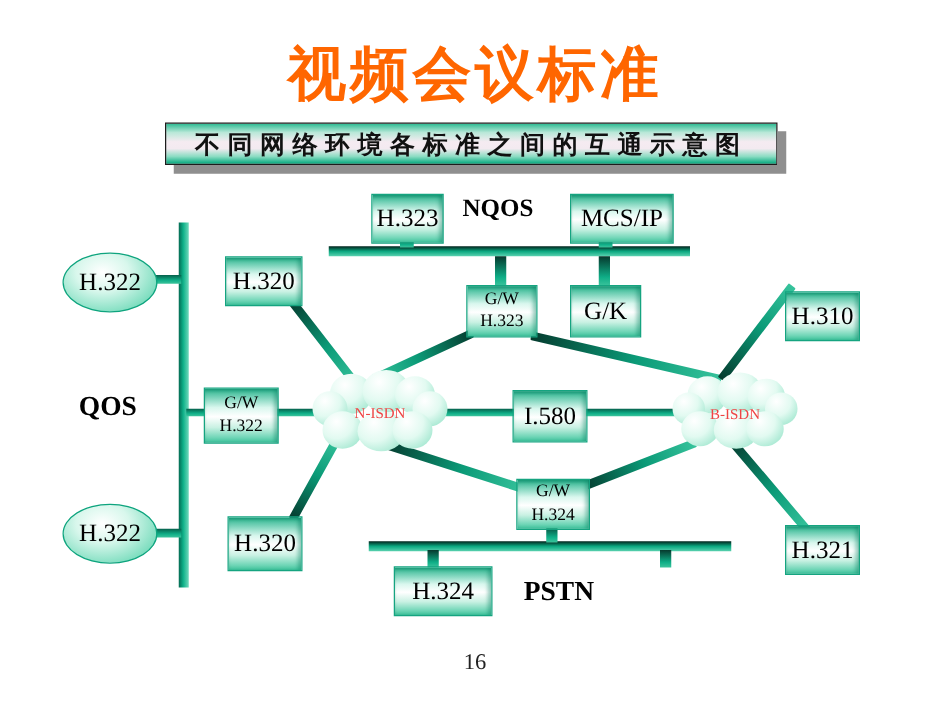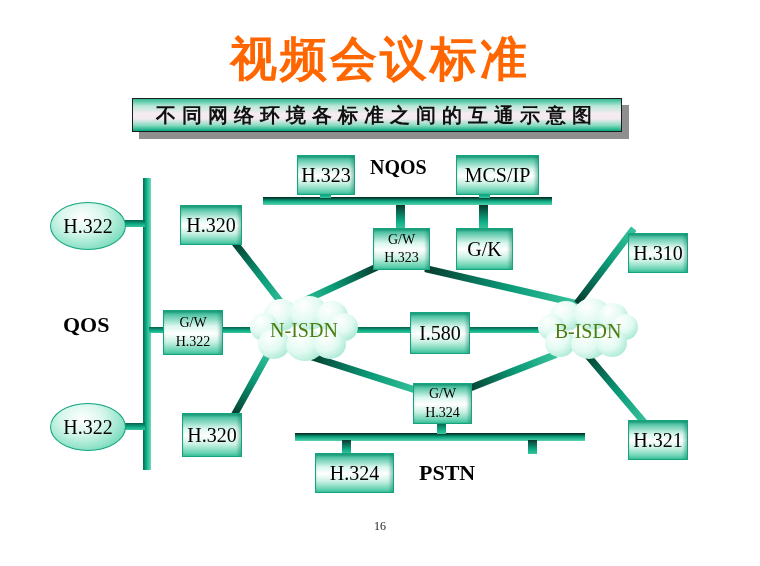--- a/index.html
+++ b/index.html
@@ -10,21 +10,21 @@
          font-family:"Liberation Sans","DejaVu Sans",sans-serif;
          font-weight:bold;font-size:47px;letter-spacing:3px;color:#FF6600;}
   .subtitle-bar{position:absolute;left:132px;top:98px;width:488px;height:32px;
          border:1px solid #1c1c1c;
          background:linear-gradient(180deg,#2fbb93 0%,#b9e8d8 22%,#f5ebf1 45%,#f3eaf0 62%,#8adcc2 82%,#04a87d 100%);
          box-shadow:7px 7px 0 #8f8f8f;
          display:flex;align-items:center;justify-content:center;}
   .subtitle-bar span{font-weight:bold;font-size:20px;color:#111;letter-spacing:6px;}
   .netlabel{position:absolute;font-weight:bold;color:#000;white-space:nowrap;}
   .page-num{position:absolute;left:0;top:519px;width:100%;text-align:center;
-            font-size:12px;color:#222;}
+            font-size:18px;color:#222;}
   
   .vbar{position:absolute;background:linear-gradient(90deg,#046a52 0%,#0fb189 45%,#6fd9bb 100%);}
   .hbus{position:absolute;background:linear-gradient(180deg,#02221b 0%,#0aa77f 50%,#5ad2b0 100%);}
   .stub{position:absolute;background:linear-gradient(180deg,#06392d 0%,#0fae87 70%,#3cc49c 100%);}
   .stub-h{position:absolute;background:linear-gradient(180deg,#06604b 0%,#0fae87 60%,#3cc49c 100%);}
   .line{position:absolute;height:7px;border-radius:1px;transform-origin:0 50%;
         background:linear-gradient(90deg,#053b2e 0%,#0b9a77 55%,#37c39c 100%);}
   .line.rev{background:linear-gradient(270deg,#053b2e 0%,#0b9a77 55%,#37c39c 100%);}
   
   .box{position:absolute;display:flex;align-items:center;justify-content:center;
@@ -34,21 +34,21 @@
   .box .lbl{font-size:20px;line-height:1;}
   .box .lbl2{font-size:14px;line-height:1.3;}
   .ellipse{position:absolute;display:flex;align-items:center;justify-content:center;
        border-radius:50%;border:1px solid #0ea47e;z-index:3;color:#000;
        background:radial-gradient(ellipse at 42% 32%,#ffffff 0%,#d8f7ec 35%,#7fdec0 75%,#2dbd95 100%);}
   .ellipse .lbl{font-size:20px;}
   .cloud{position:absolute;z-index:3;}
   .cloud .puff{position:absolute;border-radius:50%;
        background:radial-gradient(circle at 35% 28%,#ffffff 0%,#e2faf1 45%,#a9e9d3 80%,#6bd6b4 100%);}
   .cloud .lbl{position:absolute;left:0;top:0;width:100%;height:100%;z-index:4;
-       display:flex;align-items:center;justify-content:center;font-size:20px;color:#4d7c0f;}
+       display:flex;align-items:center;justify-content:center;font-size:12px;color:#ef4444;}
 </style>
 </head>
 <body>
 
 <div id="slide">
 
   <div class="title">视频会议标准</div>
   <div class="subtitle-bar">
     <span>不同网络环境各标准之间的互通示意图</span>
   </div>

